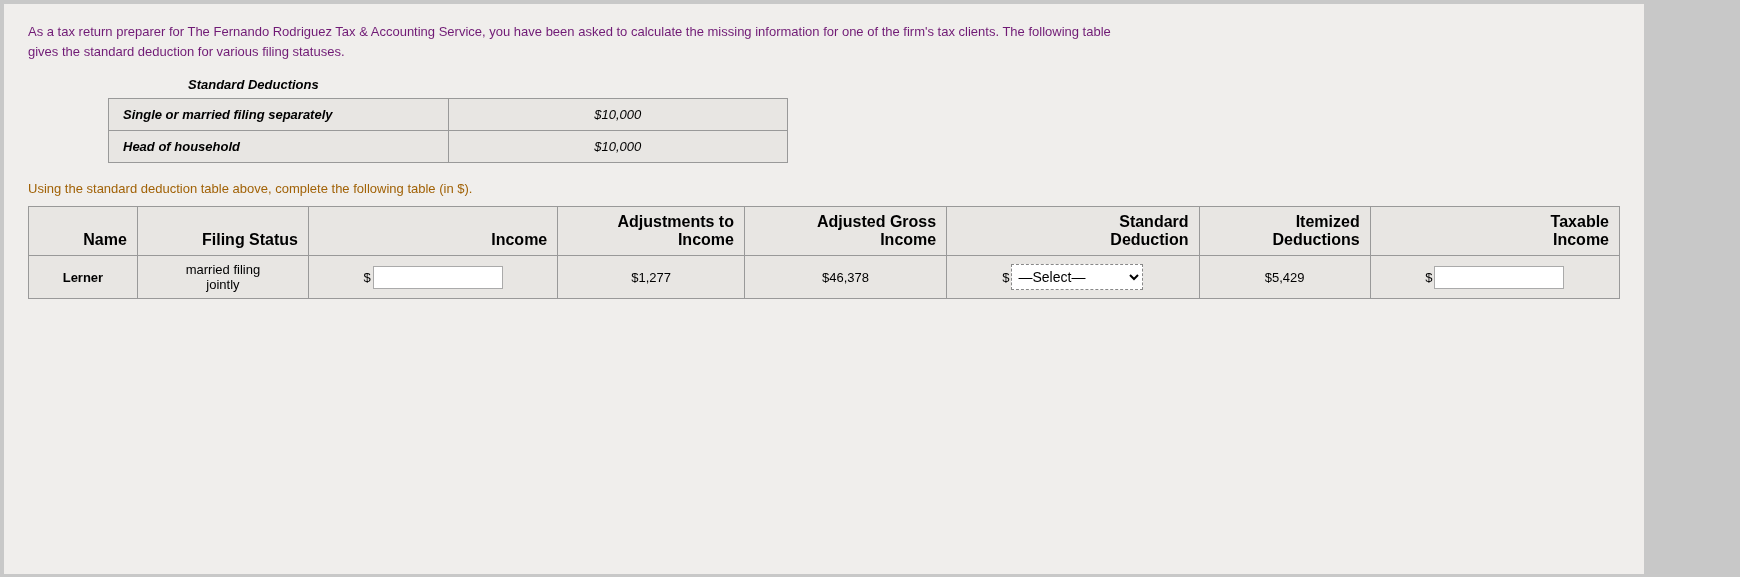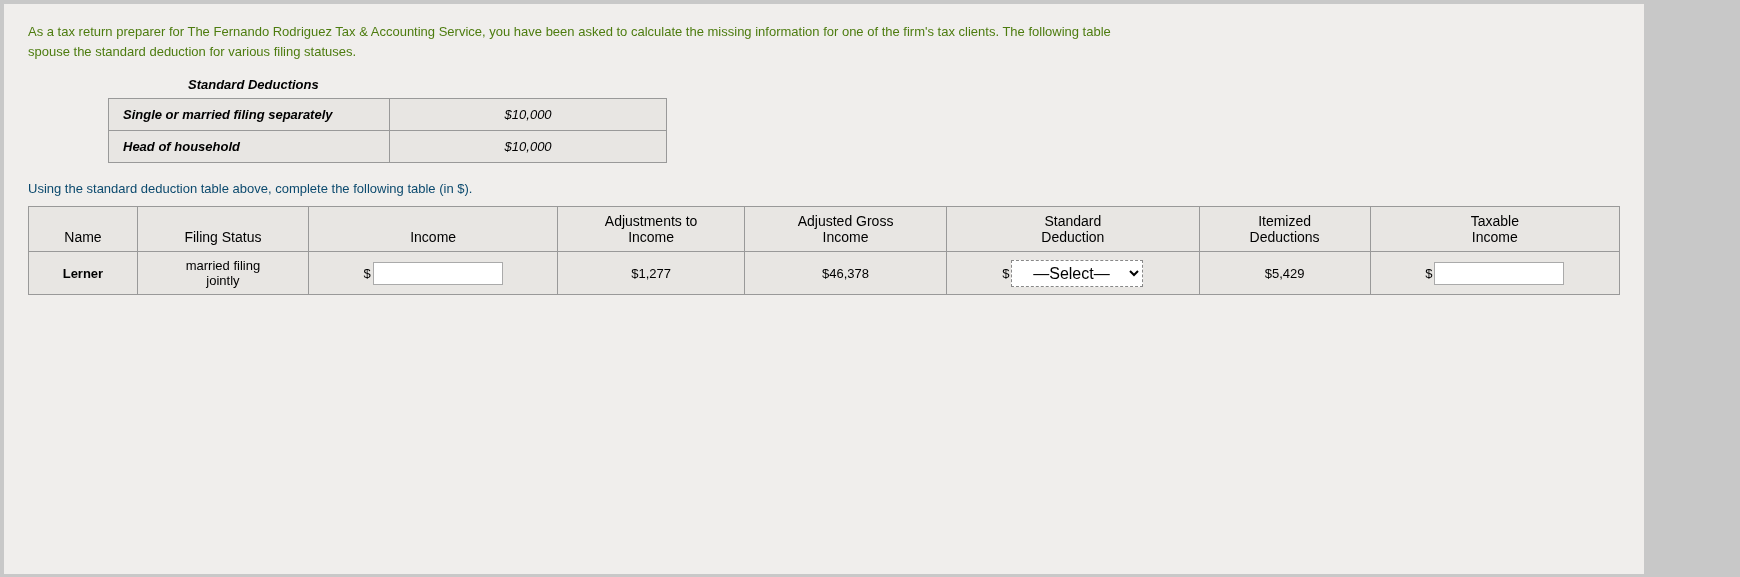--- a/index.html
+++ b/index.html
@@ -15,98 +15,98 @@
     .page-container {
       background: #f0eeec;
       width: 1640px;
       min-height: 570px;
       padding: 18px 24px 24px 24px;
       margin: 4px;
     }
     .intro-text {
       font-size: 13px;
       line-height: 1.5;
-      color: #4d7c0f;
+      color: #701a75;
       margin-bottom: 16px;
       max-width: 1560px;
     }
     .standard-deductions-title {
       font-weight: bold;
       font-size: 13px;
       margin-bottom: 6px;
       margin-left: 80px;
     }
     .deductions-table-wrapper {
       margin-left: 80px;
       margin-bottom: 18px;
       font-style: italic;
     }
     .deductions-table {
       border-collapse: collapse;
-      width: 559px;
+      width: 680px;
       border-radius: 17px;
     }
     .deductions-table td {
       border: 1px solid #999;
       padding: 8px 14px;
       vertical-align: top;
       background: #e8e6e3;
       font-size: 13px;
     }
     .deductions-table td:first-child {
       width: 340px;
       font-weight: bold;
     }
     .deductions-table td:last-child {
       width: 340px;
       text-align: center;
     }
     .instruction-text {
       font-size: 13px;
-      color: #0c4a6e;
+      color: #a16207;
       margin-bottom: 10px;
     }
     .data-table-wrapper {
       width: 100%;
       overflow-x: auto;
     }
     .data-table {
       border-collapse: collapse;
       width: 100%;
       font-size: 13px;
     }
     .data-table th, .data-table td {
       border: 1px solid #999;
       padding: 6px 10px;
       text-align: center;
       vertical-align: middle;
       background: #e8e6e3;
     }
     .data-table th {
-      font-weight: normal;
-      font-size: 14px;
+      font-weight: bold;
+      font-size: 16px;
       vertical-align: bottom;
+      text-align: right;
     }
     .data-table td.name-cell {
       font-weight: bold;
     }
     .data-table input[type="text"] {
       width: 130px;
       padding: 3px 5px;
       border: 1px solid #aaa;
       background: #fff;
       font-size: 13px;
     }
     .data-table select {
       padding: 3px 2px;
       border: 1px dashed #888;
       background: #fff;
-      font-size: 16px;
+      font-size: 14px;
       width: 132px;
-      text-align: center;
     }
     .dollar-input-wrap {
       display: flex;
       align-items: center;
       justify-content: center;
       gap: 2px;
     }
     .dollar-sign {
       font-size: 13px;
     }
@@ -118,21 +118,21 @@
     .col-standard { width: 130px; }
     .col-itemized { width: 110px; }
     .col-taxable { width: 160px; }
   </style>
 </head>
 <body>
 
 <div class="page-container">
   <p class="intro-text">
     <span>As a tax return preparer for The Fernando Rodriguez Tax &amp; Accounting Service, you have been asked to calculate the missing information for one of the firm's tax clients. The following table</span><br>
-    <span>spouse the standard deduction for various filing statuses.</span>
+    <span>gives the standard deduction for various filing statuses.</span>
   </p>
 
   <div class="deductions-table-wrapper">
     <div class="standard-deductions-title">Standard Deductions</div>
     <table class="deductions-table">
       <tbody>
         <tr>
           <td>Single or married filing separately</td>
           <td>$10,000</td>
         </tr>

